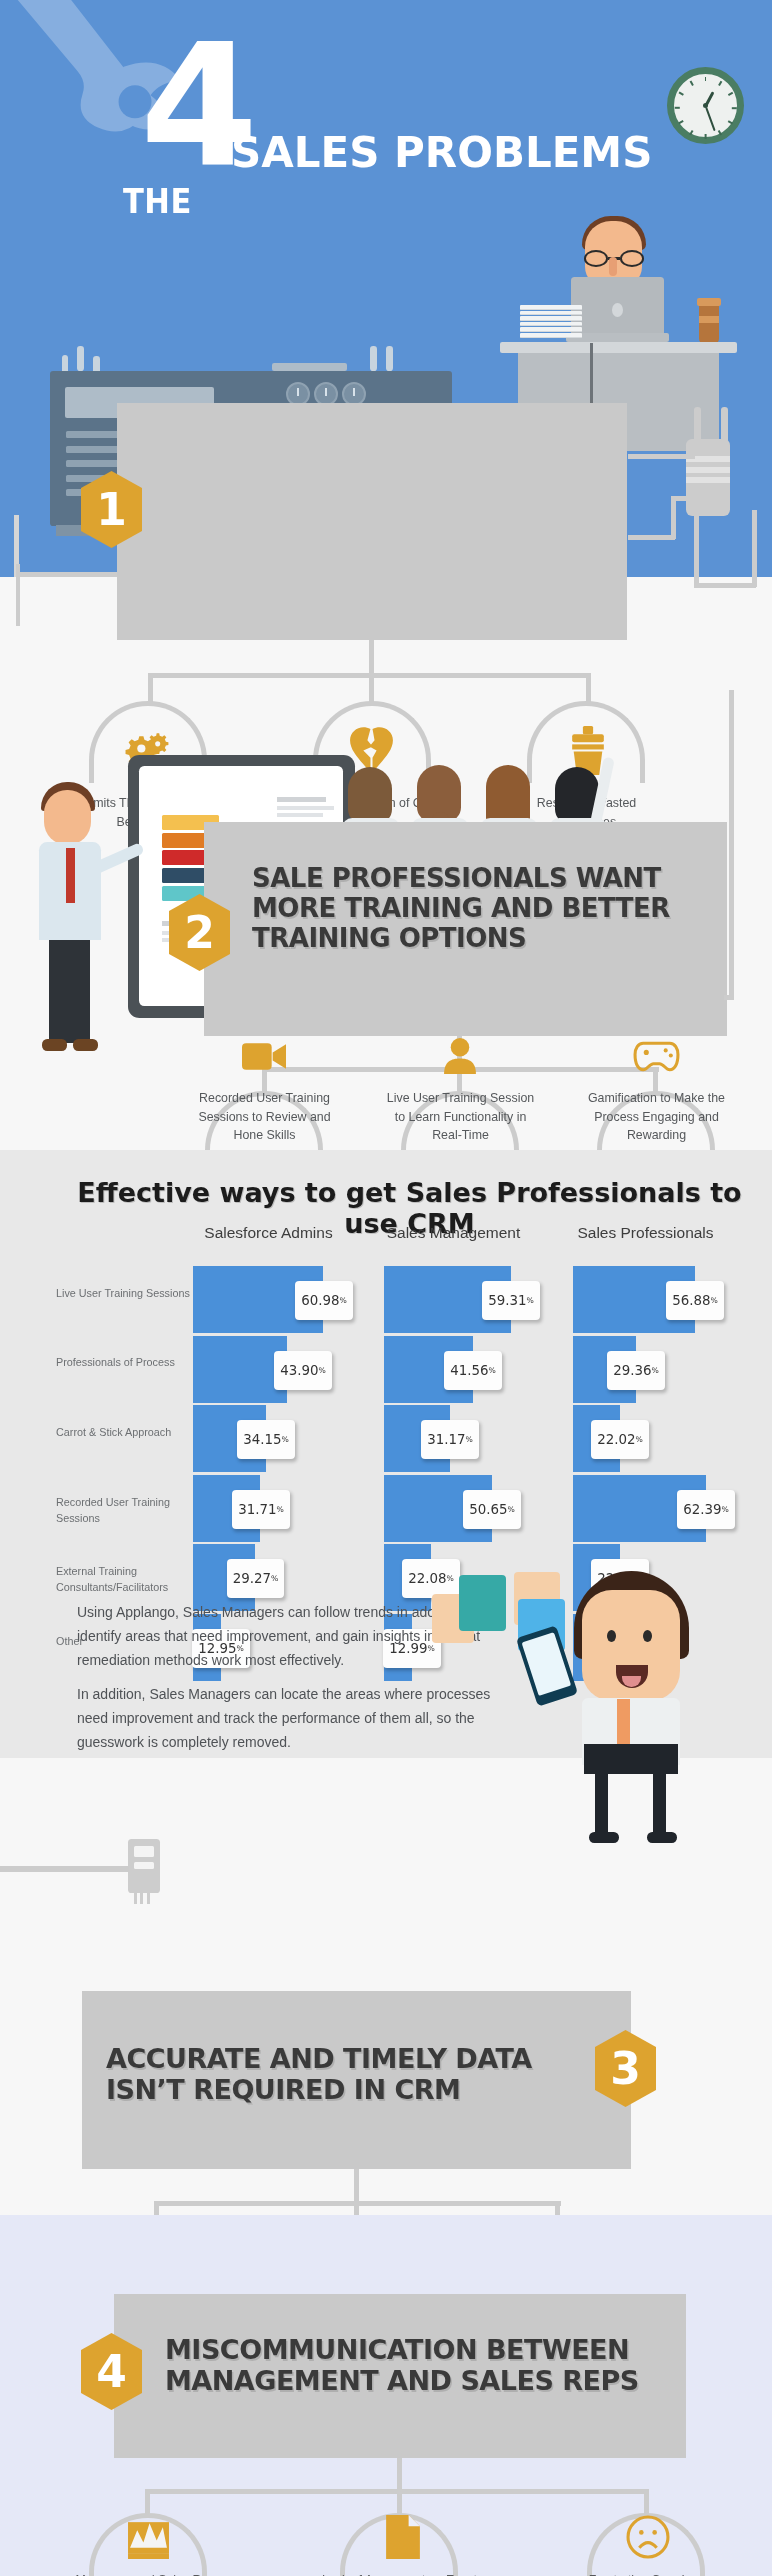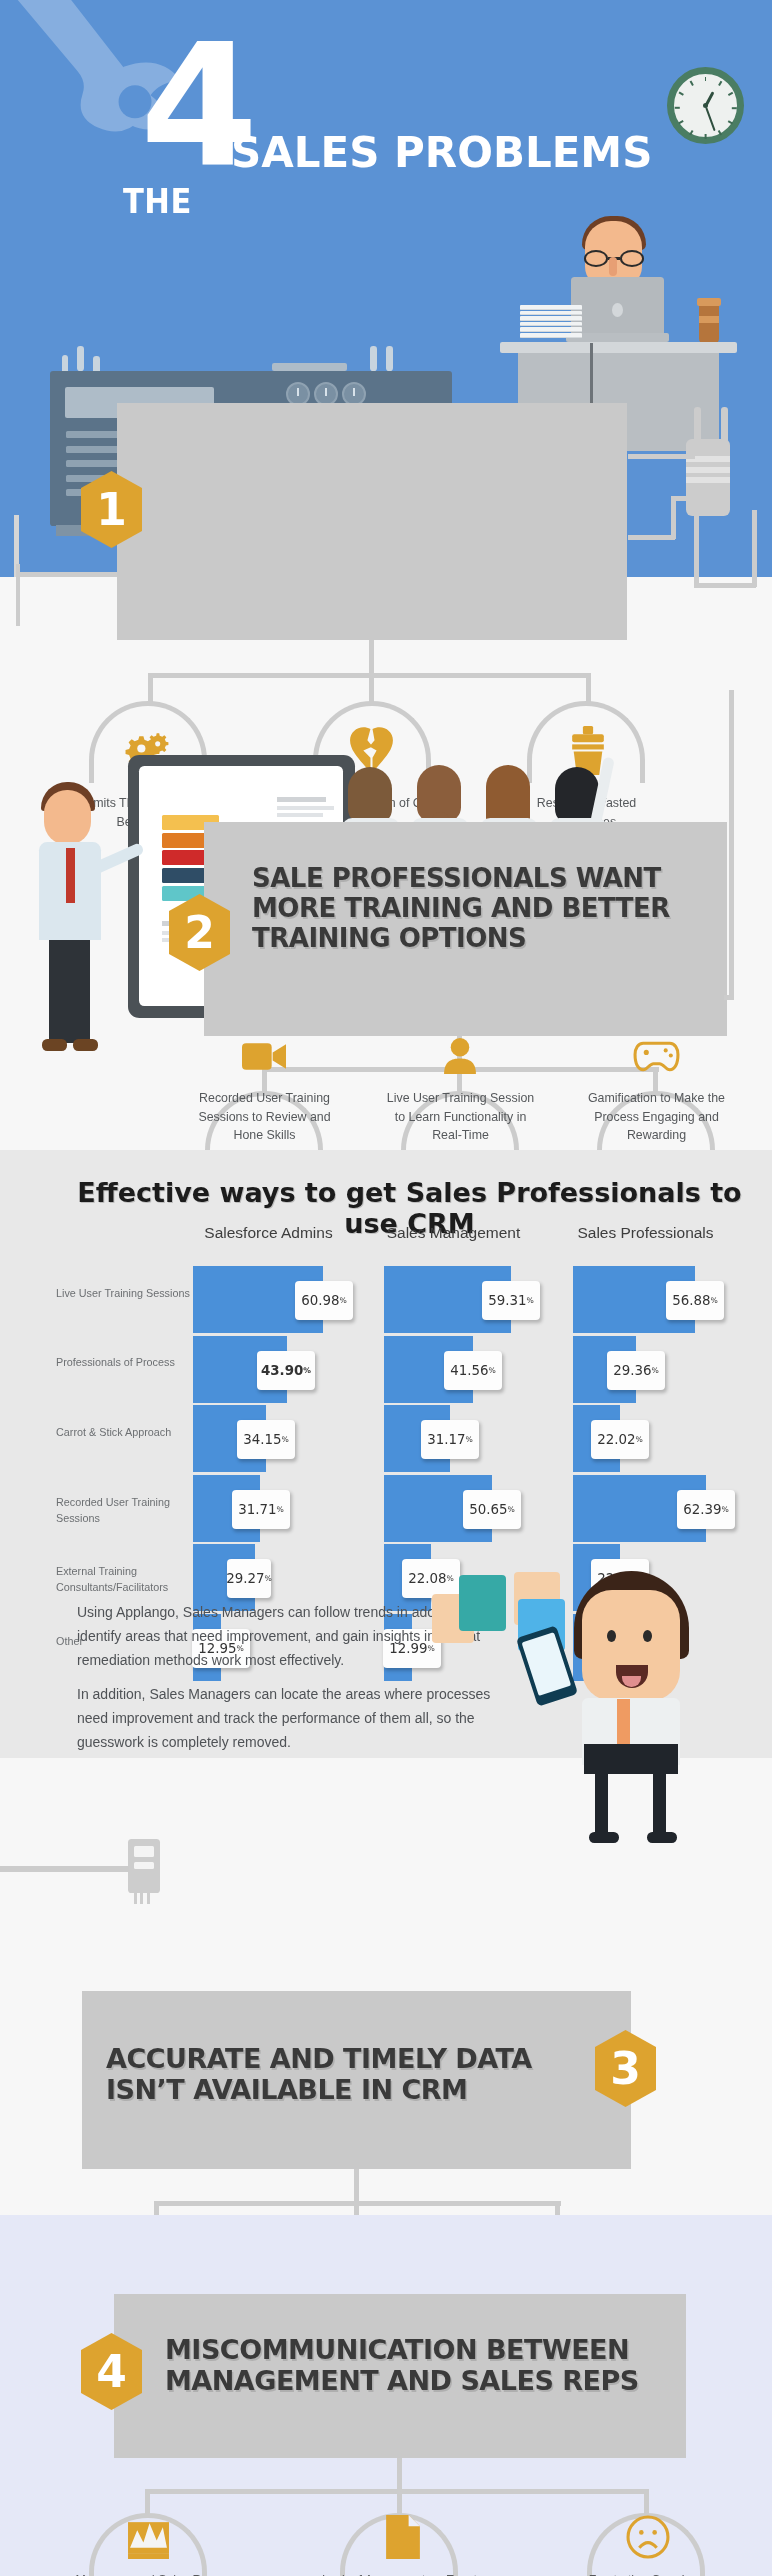--- a/index.html
+++ b/index.html
@@ -391,27 +391,27 @@
   <div class="chart-title" style="top:1177px;padding-left:46px;">Effective ways to get Sales Professionals to use CRM</div>
 
   <div class="col-head" style="left:191px;top:1224px;">Salesforce Admins</div>
   <div class="col-head" style="left:376px;top:1224px;">Sales Management</div>
   <div class="col-head" style="left:568px;top:1224px;">Sales Professionals</div>
 
   <div id="chart1" style="position:absolute;left:0;top:1266px;width:773px;height:453px;">
       <div class="hbar" style="left: 193px; top: 0px; width: 130px; height: 67px;"></div>
       <div class="bubble" style="left: 295px; top: 15px; width: 58px; height: 39px;">60.98<sup>%</sup></div>
       <div class="hbar" style="left: 193px; top: 70px; width: 94px; height: 67px;"></div>
-      <div class="bubble" style="left: 257px; top: 85px; width: 58px; height: 39px; font-weight: bold;">43.90<sup>%</sup></div>
+      <div class="bubble" style="left: 274px; top: 85px; width: 58px; height: 39px;">43.90<sup>%</sup></div>
       <div class="hbar" style="left: 193px; top: 139px; width: 73px; height: 67px;"></div>
       <div class="bubble" style="left: 237px; top: 154px; width: 58px; height: 39px;">34.15<sup>%</sup></div>
       <div class="hbar" style="left: 193px; top: 209px; width: 67px; height: 67px;"></div>
       <div class="bubble" style="left: 232px; top: 224px; width: 58px; height: 39px;">31.71<sup>%</sup></div>
       <div class="hbar" style="left: 193px; top: 278px; width: 62px; height: 67px;"></div>
-      <div class="bubble" style="left: 227px; top: 293px; width: 44px; height: 39px;">29.27<sup>%</sup></div>
+      <div class="bubble" style="left: 227px; top: 293px; width: 57px; height: 39px;">29.27<sup>%</sup></div>
       <div class="hbar" style="left: 193px; top: 348px; width: 28px; height: 67px;"></div>
       <div class="bubble" style="left: 192px; top: 363px; width: 58px; height: 39px;">12.95<sup>%</sup></div>
       <div class="hbar" style="left: 384px; top: 0px; width: 127px; height: 67px;"></div>
       <div class="bubble" style="left: 482px; top: 15px; width: 58px; height: 39px;">59.31<sup>%</sup></div>
       <div class="hbar" style="left: 384px; top: 70px; width: 89px; height: 67px;"></div>
       <div class="bubble" style="left: 444px; top: 85px; width: 58px; height: 39px;">41.56<sup>%</sup></div>
       <div class="hbar" style="left: 384px; top: 139px; width: 66px; height: 67px;"></div>
       <div class="bubble" style="left: 421px; top: 154px; width: 58px; height: 39px;">31.17<sup>%</sup></div>
       <div class="hbar" style="left: 384px; top: 209px; width: 108px; height: 67px;"></div>
       <div class="bubble" style="left: 463px; top: 224px; width: 58px; height: 39px;">50.65<sup>%</sup></div>
@@ -462,21 +462,21 @@
     <div class="rj-win"></div>
     <div class="rj-win2"></div>
     <div class="rj-pin" style="left:6.2px;top:54px;"></div>
     <div class="rj-pin" style="left:12.4px;top:54px;"></div>
     <div class="rj-pin" style="left:18.5px;top:54px;"></div>
     <div class="conn" style="left:-129px;top:27px;width:130px;height:6.2px;"></div>
   </div>
 
   <div class="panel" style="left:82px;top:1991px;width:549px;height:178px;"></div>
   <div class="hexnum" style="left:595px;top:2030px;">3</div>
-  <div class="phead" style="left:106px;top:2043px;width:489px;font-size:27px;">ACCURATE AND TIMELY DATA ISN’T AVAILABLE IN CRM</div>
+  <div class="phead" style="left:106px;top:2043px;width:489px;font-size:27px;">ACCURATE AND TIMELY DATA ISN’T REQUIRED IN CRM</div>
 
   <div class="conn" style="left:354px;top:2169px;width:4.6px;height:37px;"></div>
   <div class="conn" style="left:154px;top:2201px;width:407px;height:5.2px;"></div>
   <div class="conn" style="left:154px;top:2201px;width:5.2px;height:27px;"></div>
   <div class="conn" style="left:555px;top:2201px;width:5.2px;height:27px;"></div>
   <div class="conn" style="left:354px;top:2201px;width:4.6px;height:27px;"></div>
 
   <div class="arch" style="left:97px;top:2225px;height:67px;"></div>
   <div class="arch" style="left:298px;top:2225px;height:67px;"></div>
   <div class="arch" style="left:499px;top:2225px;height:67px;"></div>

